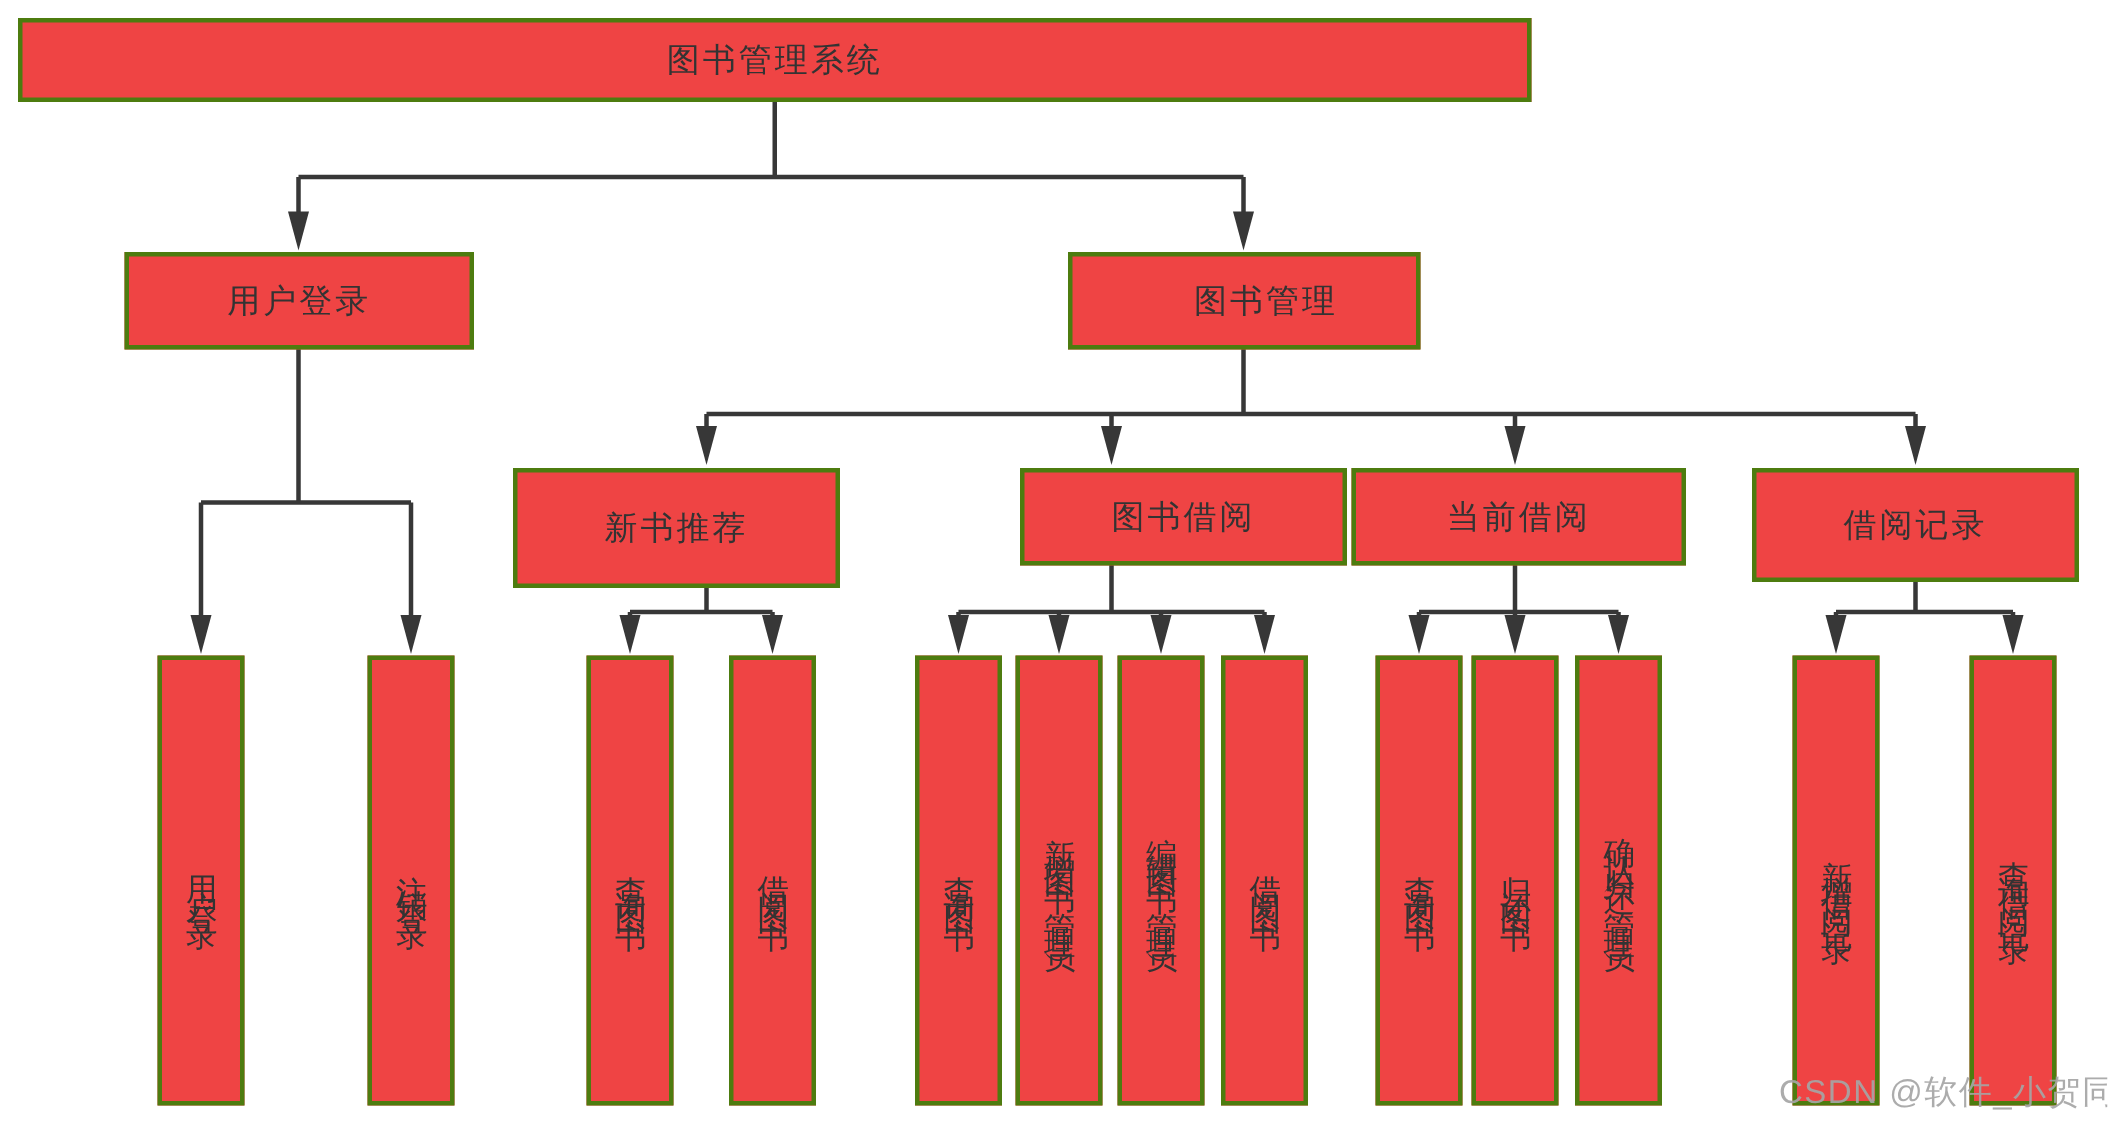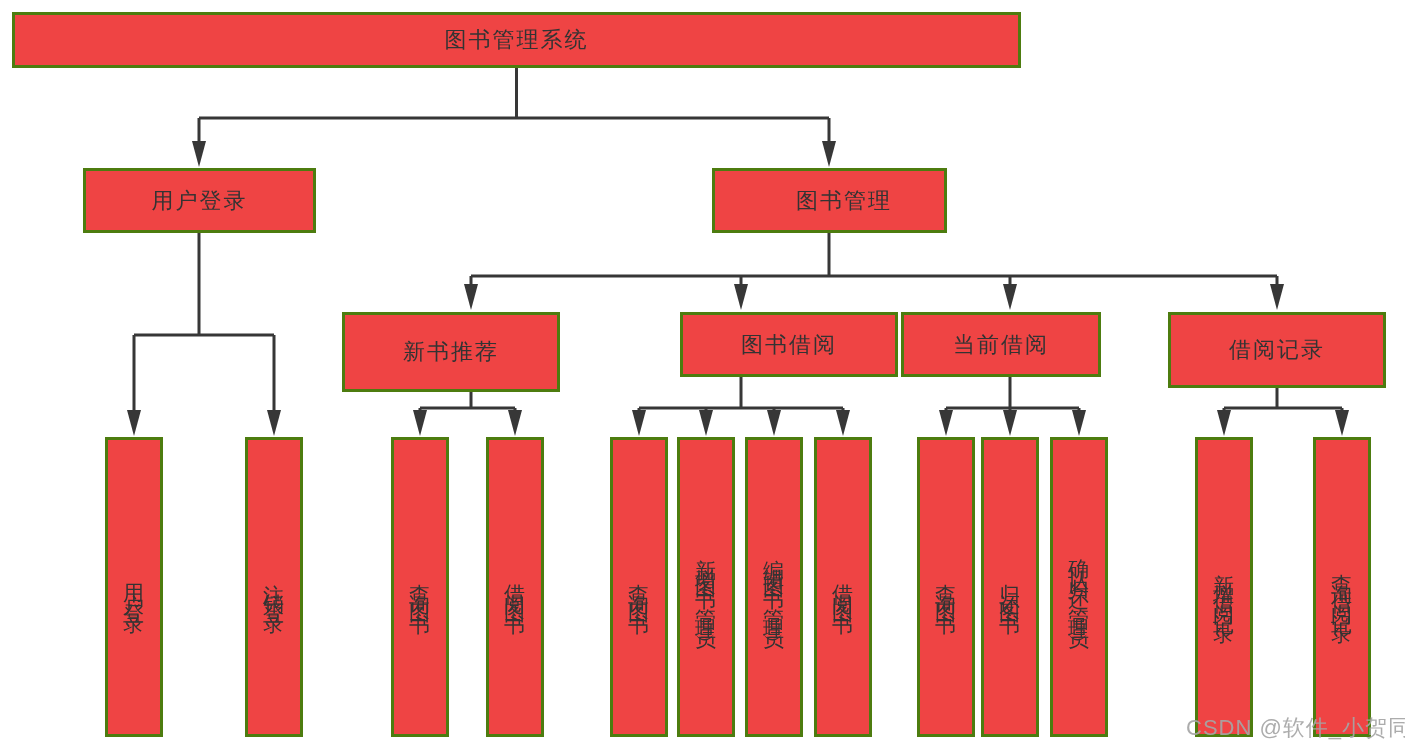--- a/index.html
+++ b/index.html
@@ -104,21 +104,21 @@
     </g>
   </svg>
 
   <div class="box h" style="left:12px; top:12px; width:1009px; height:56px;">图书管理系统</div>
 
   <div class="box h" style="left:83px; top:168px; width:233px; height:65px;">用户登录</div>
   <div class="box h" style="left:712px; top:168px; width:235px; height:65px;padding-left:29px;">图书管理</div>
 
   <div class="box h" style="left:342px; top:312px; width:218px; height:80px;">新书推荐</div>
   <div class="box h" style="left:632px; top:312px; width:218px; height:65px;margin-left:48px;">图书借阅</div>
-  <div class="box h" style="left:901px; top:312px; width:200px; height:65px;">当前借阅</div>
+  <div class="box h" style="left:901px; top:312px; width:223px; height:65px;">当前借阅</div>
   <div class="box h" style="left:1168px; top:312px; width:218px; height:76px;">借阅记录</div>
 
   <div class="box v" style="left:105px; top:437px; width:58px; height:300px;">
     <span class="vtext">用户登录</span>
   </div>
   <div class="box v" style="left:245px; top:437px; width:58px; height:300px;">
     <span class="vtext">注销登录</span>
   </div>
 
   <div class="box v" style="left:391px; top:437px; width:58px; height:300px;">

